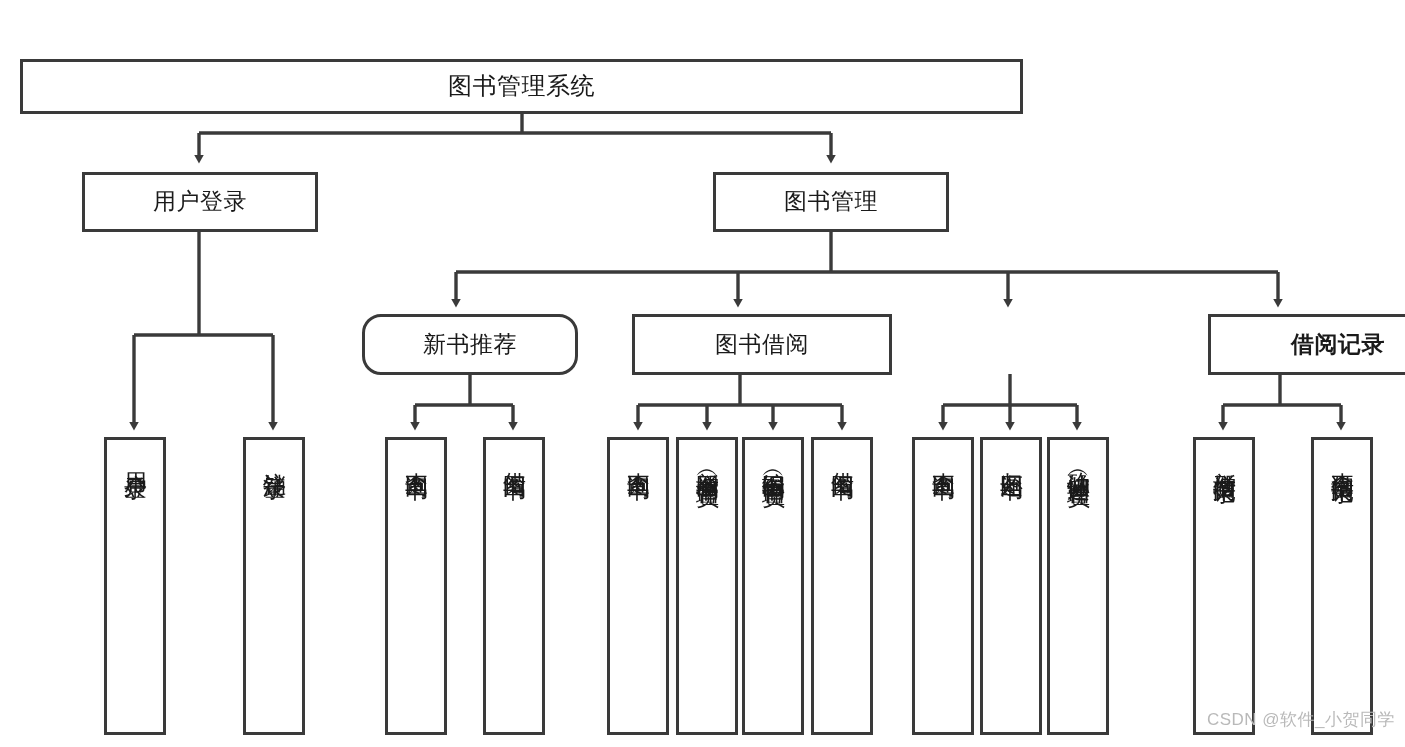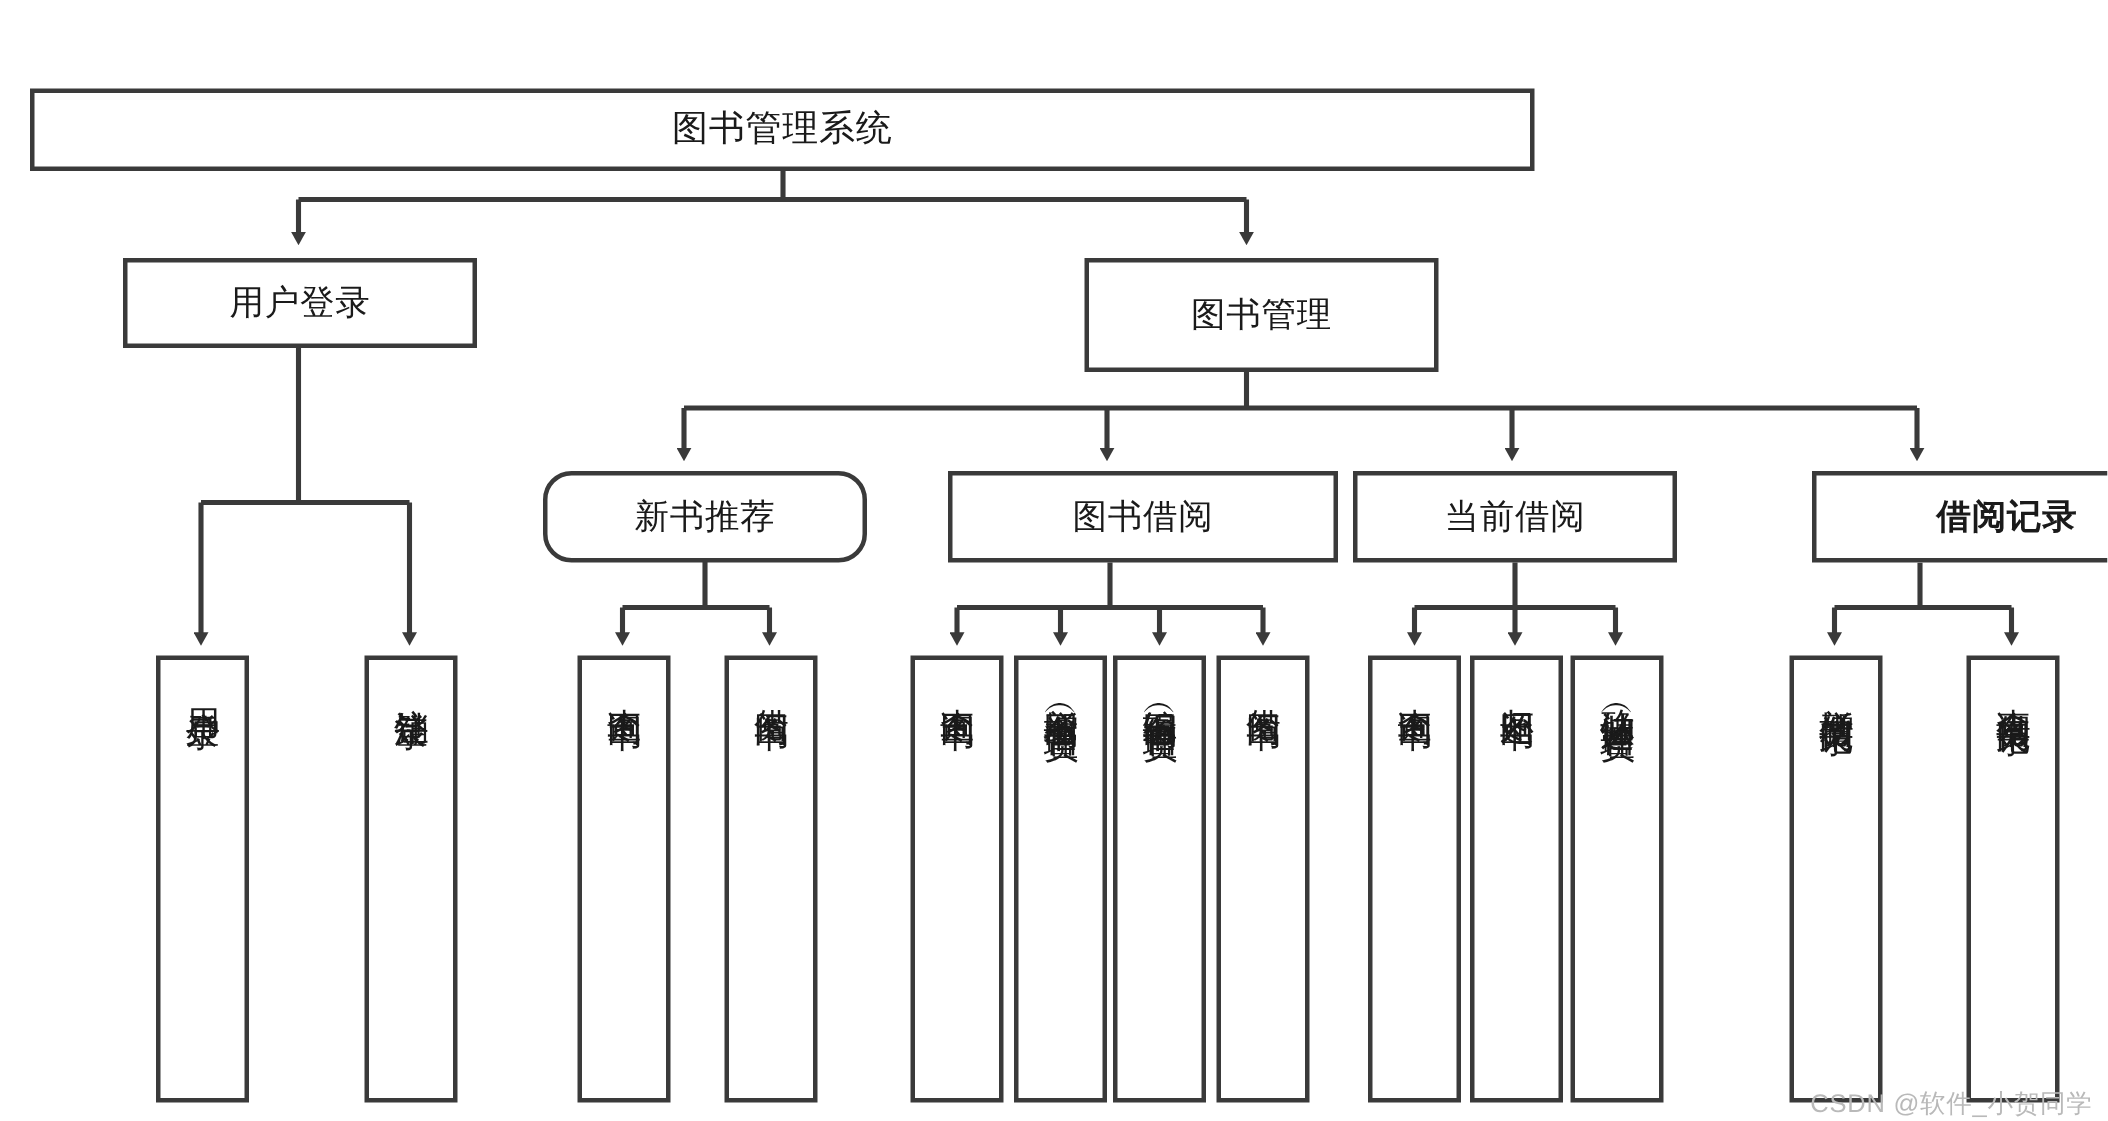--- a/index.html
+++ b/index.html
@@ -58,21 +58,21 @@
   .node.vert .label {
     writing-mode: vertical-rl;
     text-orientation: upright;
     font-size: 23px;
     line-height: 1.12;
     letter-spacing: 2px;
   }
   #watermark {
     position: absolute;
     right: 10px;
-    bottom: 0;
+    bottom: 16px;
     font-size: 17px;
     color: #b9b9b9;
     letter-spacing: 0.5px;
     z-index: 3;
     white-space: nowrap;
     text-align: center;
   }
 </style>
 </head>
 <body>
@@ -130,35 +130,32 @@
   </svg>
 
   <div class="node root horiz" style="left:20px; top:13px; width:1003px; height:55px;margin-top:46px;">
     <span class="label">图书管理系统</span>
   </div>
 
   <div class="node horiz" style="left:82px; top:172px; width:236px; height:60px;">
     <span class="label">用户登录</span>
   </div>
 
-  <div class="node horiz" style="left:713px; top:172px; width:236px; height:76px;margin-left:10px;">
+  <div class="node horiz" style="left:713px; top:172px; width:236px; height:60px;">
     <span class="label">图书管理</span>
   </div>
 
   <div class="node horiz" style="left:362px; top:314px; width:216px; height:61px;border-radius:19px;">
     <span class="label">新书推荐</span>
   </div>
 
   <div class="node horiz" style="left:632px; top:314px; width:260px; height:61px;">
     <span class="label">图书借阅</span>
   </div>
 
-  <div class="node horiz" style="left:902px; top:314px; width:216px; height:61px;">
-    <span class="label">当前借阅</span>
-  </div>
 
   <div class="node horiz" style="left:1208px; top:314px; width:260px; height:61px;font-weight:bold;">
     <span class="label">借阅记录</span>
   </div>
 
   <div class="node vert" style="left:104px; top:437px; width:62px; height:298px;">
     <span class="label">用户登录</span>
   </div>
 
   <div class="node vert" style="left:243px; top:437px; width:62px; height:298px;">

